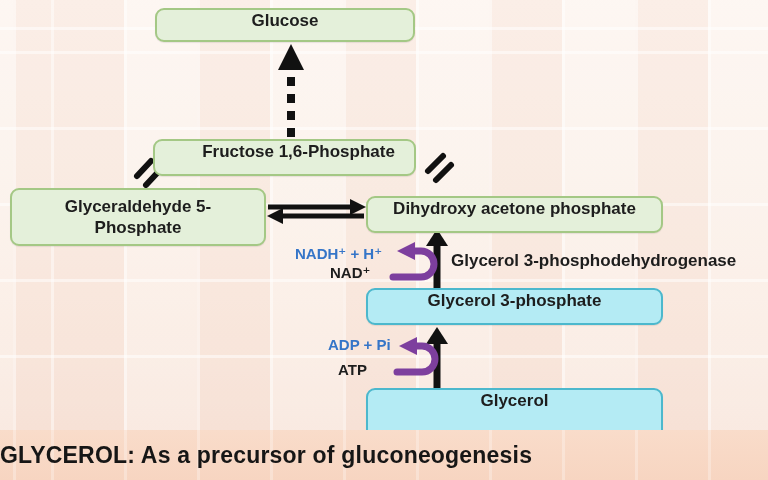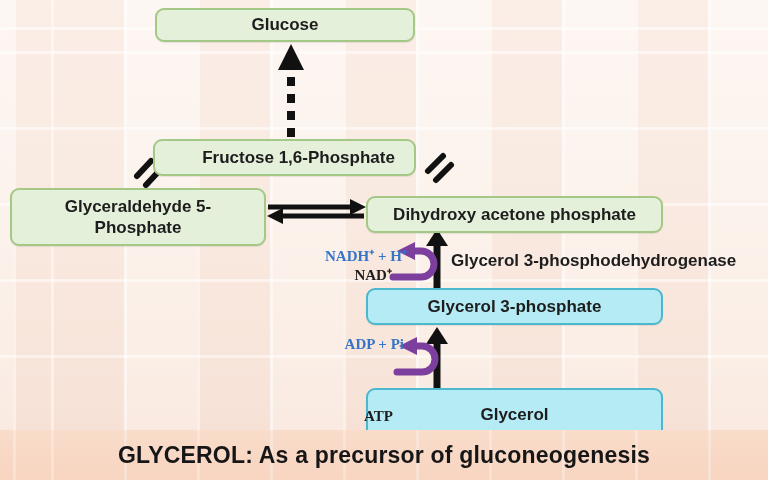--- a/index.html
+++ b/index.html
@@ -11,43 +11,43 @@
     background-image:
       repeating-linear-gradient(90deg, rgba(255,255,255,.45) 0 3px, rgba(255,255,255,0) 3px 73px),
       repeating-linear-gradient(0deg, rgba(255,255,255,.5) 0 3px, rgba(255,255,255,0) 3px 76px),
       repeating-linear-gradient(90deg, rgba(246,221,209,.35) 0 73px, rgba(253,246,242,.35) 73px 146px),
       linear-gradient(180deg, #fdf7f2 0%, #fbf1ea 40%, #f9e9df 75%, #f7e0d4 100%);
     background-position: 51px 0, 0 30px, 51px 0, 0 0;
   }
 
   .node {
     position: absolute;
-    display: flex; align-items: center; justify-content: center;
+    display: flex; justify-content: center;
     text-align: center;
     border-radius: 9px;
     font-weight: bold; font-size: 17px; color: #1d1d1d;
     line-height: 1.25;
     box-shadow: 0 1px 1px rgba(0,0,0,.08);
   }
   .node.green { background: #e4f0da; border: 2px solid #a4c885; }
   .node.cyan  { background: #b4ebf4; border: 2px solid #4cb8cd; }
 
   .lbl { position: absolute; font-weight: bold; color: #1d1d1d; white-space: nowrap; }
   .lbl.small { font-size: 15px; }
   .lbl.enzyme { font-size: 17px; }
   .lbl.blue { color: #3575c8; }
-  .ra { text-align: right; font-family: Liberation Serif, serif; }
+  .ra { text-align: left; }
 
   .caption-strip {
     position: absolute; left: 0; top: 430px; width: 768px; height: 50px;
     background-image:
       repeating-linear-gradient(90deg, rgba(255,255,255,.28) 0 3px, rgba(255,255,255,0) 3px 73px),
       linear-gradient(180deg, #f9dcca 0%, #f7d5c1 100%);
     background-position: 51px 0, 0 0;
-    display: flex; align-items: center; justify-content: center;
+    display: flex; align-items: center; 
   }
   .caption-text { font-weight: bold; font-size: 23px; color: #161616; letter-spacing: .2px; }
 
   svg.overlay { position: absolute; left: 0; top: 0; width: 768px; height: 480px; pointer-events: none; }
 </style>
 </head>
 <body>
 
 <div class="canvas">
 
@@ -116,21 +116,21 @@
     <span>Glycerol 3-phosphate</span>
   </div>
 
   <div class="node cyan" style="left:366px; top:388px; width:297px; height:53px;">
     <span>Glycerol</span>
   </div>
 
   <div class="lbl small blue ra" style="left:295px; top:245px; width:112px;">NADH⁺ + H⁺</div>
   <div class="lbl small ra" style="left:330px; top:264px; width:62px;">NAD⁺</div>
   <div class="lbl small blue ra" style="left:328px; top:336px; width:76px;">ADP + Pi</div>
-  <div class="lbl small ra" style="left:338px; top:361px; width:55px;margin-top:47px;">ATP</div>
+  <div class="lbl small ra" style="left:338px; top:361px; width:55px;">ATP</div>
 
   <div class="lbl enzyme" style="left:451px; top:251px;">Glycerol 3-phosphodehydrogenase</div>
 
   <div class="caption-strip">
     <div class="caption-text">GLYCEROL: As a precursor of gluconeogenesis</div>
   </div>
 
 </div>
 
 </body></html>

